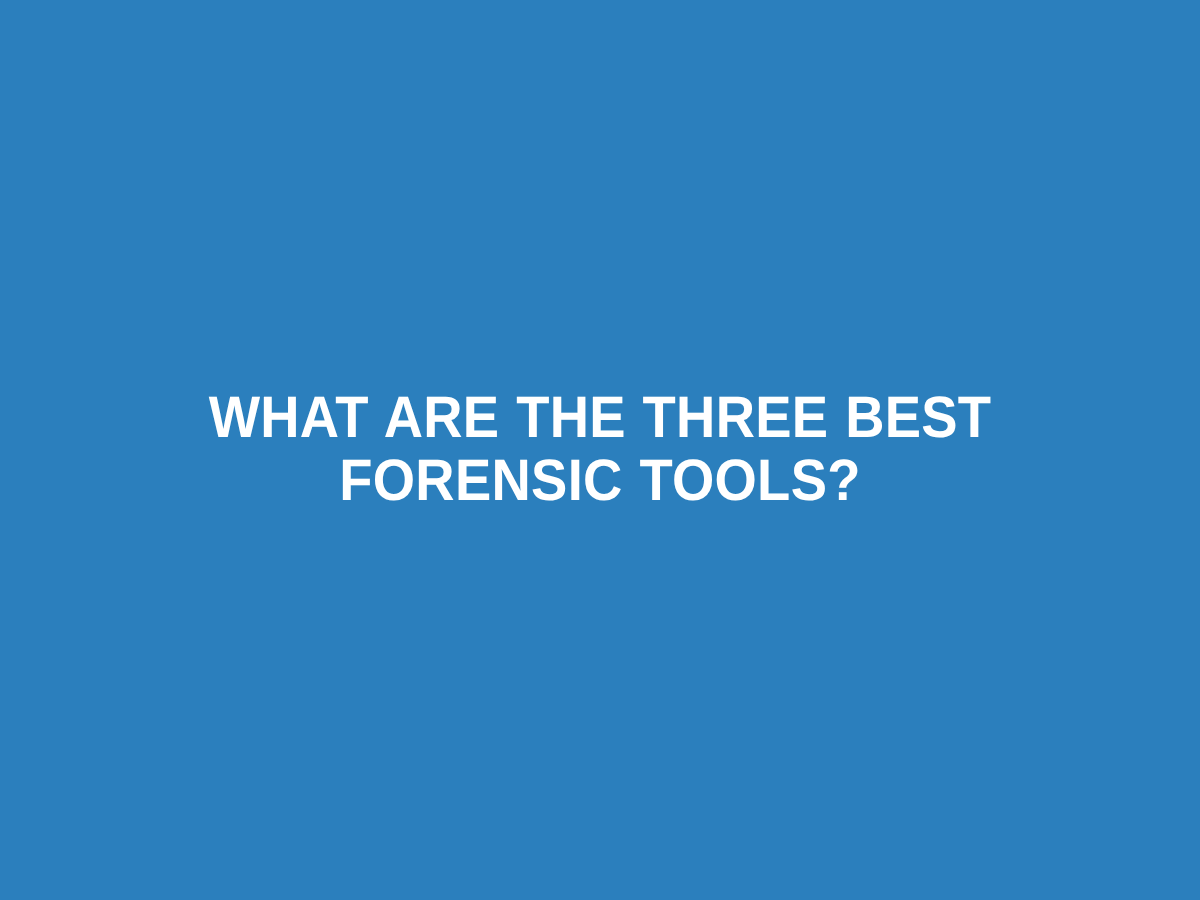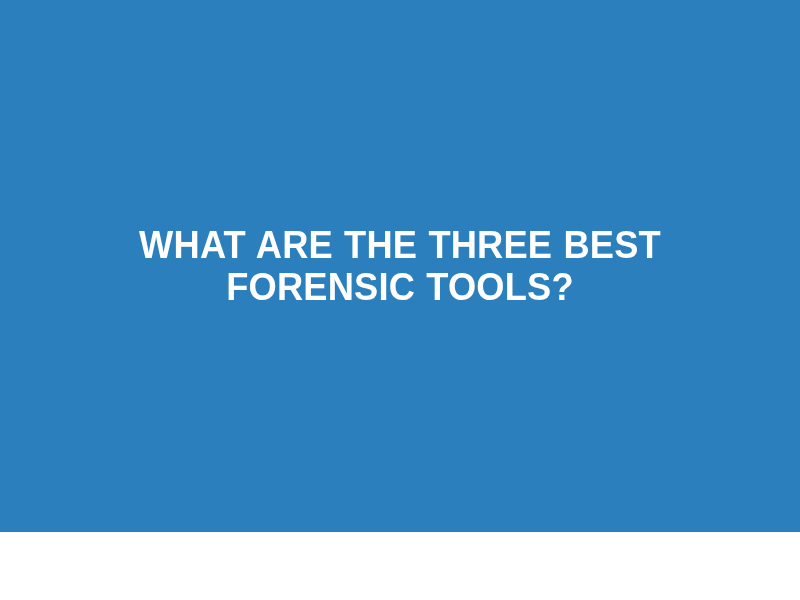--- a/index.html
+++ b/index.html
@@ -10,21 +10,21 @@
     overflow: hidden;
   }
 
   body {
     font-family: "Liberation Sans", sans-serif;
   }
 
   #featured-banner {
     position: relative;
     width: 800px;
-    height: 532px;
+    height: 600px;
     background-color: #2b7fbd;
     display: flex;
     align-items: center;
     justify-content: center;
     box-sizing: border-box;
   }
 
   #banner-title {
     width: 660px;
     margin: 0;

